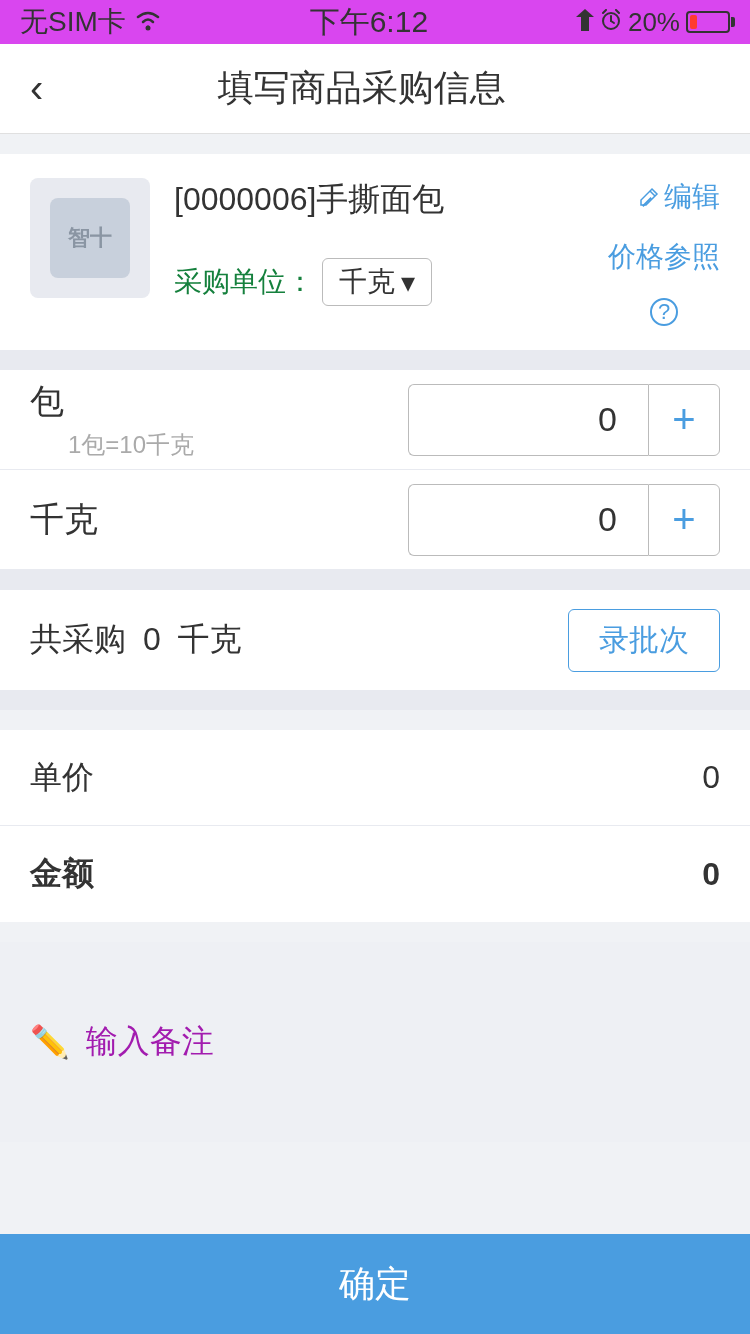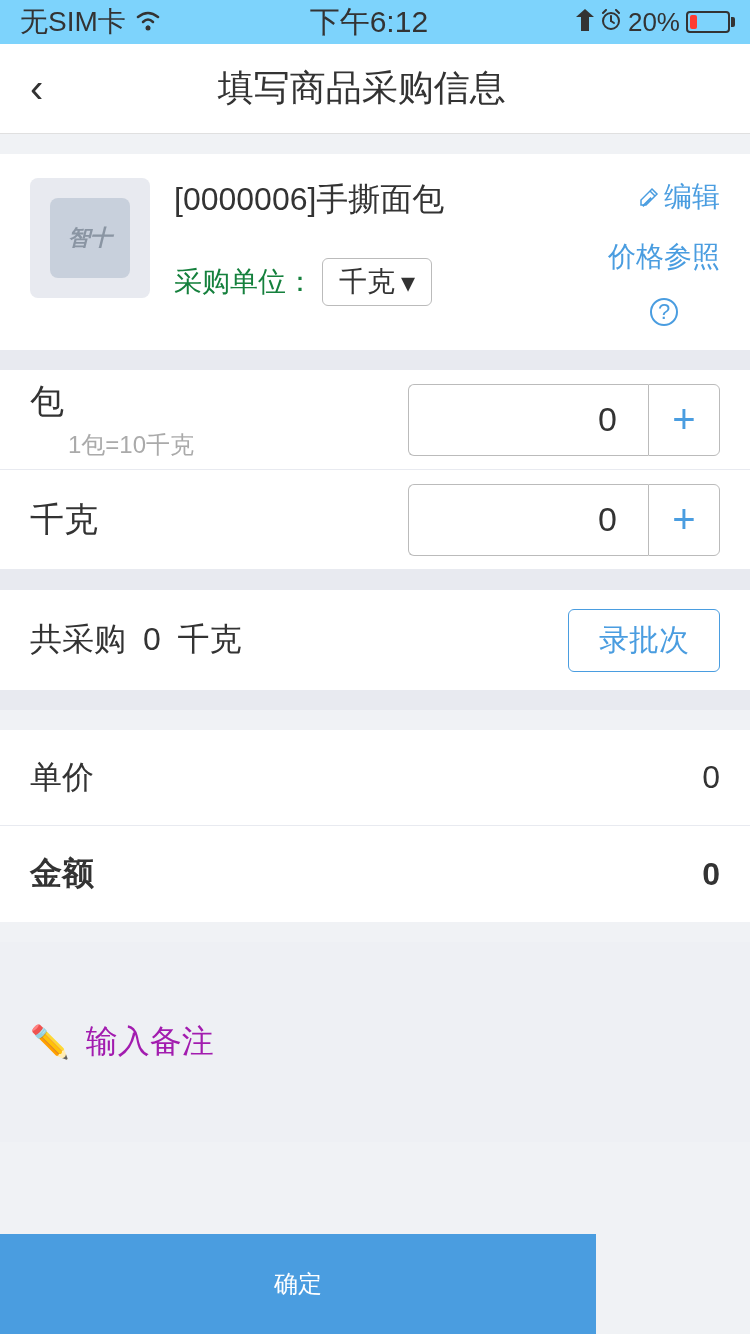--- a/index.html
+++ b/index.html
@@ -10,21 +10,21 @@
       font-family: -apple-system, "PingFang SC", "Helvetica Neue", sans-serif;
       background: #f0f2f5;
       font-size: 32px;
       color: #333;
     }
 
     
     .status-bar {
       width: 100%;
       height: 44px;
-      background: #7dd3fc;
+      background: #d946ef;
       display: flex;
       align-items: center;
       justify-content: space-between;
       padding: 0 20px;
       font-size: 28px;
       color: #333;
     }
     .status-left { display: flex; align-items: center; gap: 8px; }
     .status-center { font-size: 30px; font-weight: 500; }
     .status-right { display: flex; align-items: center; gap: 6px; font-size: 26px; }
@@ -103,21 +103,20 @@
       width: 80px;
       height: 80px;
       background: #c8d0dc;
       border-radius: 8px;
       display: flex;
       align-items: center;
       justify-content: center;
       font-size: 22px;
       color: #8a95a3;
       font-weight: bold;
-      font-style: italic;
     }
     .product-info { flex: 1; }
     .product-header {
       display: flex;
       justify-content: space-between;
       align-items: flex-start;
     }
     .product-name {
       font-size: 32px;
       color: #333;
@@ -260,25 +259,25 @@
       min-height: 200px;
     }
     .notes-icon { font-size: 32px; color: #aaa; }
     .notes-placeholder { font-size: 32px; color: #a21caf; }
 
     
     .confirm-btn {
       position: fixed;
       bottom: 0;
       left: 0;
-      width: 596px;
+      width: 750px;
       height: 100px;
       background: #4a9de0;
       color: #fff;
-      font-size: 24px;
+      font-size: 36px;
       display: flex;
       align-items: center;
       justify-content: center;
       cursor: pointer;
       border: none;
     }
 
     
     .bottom-spacer { height: 100px; }
   </style>

